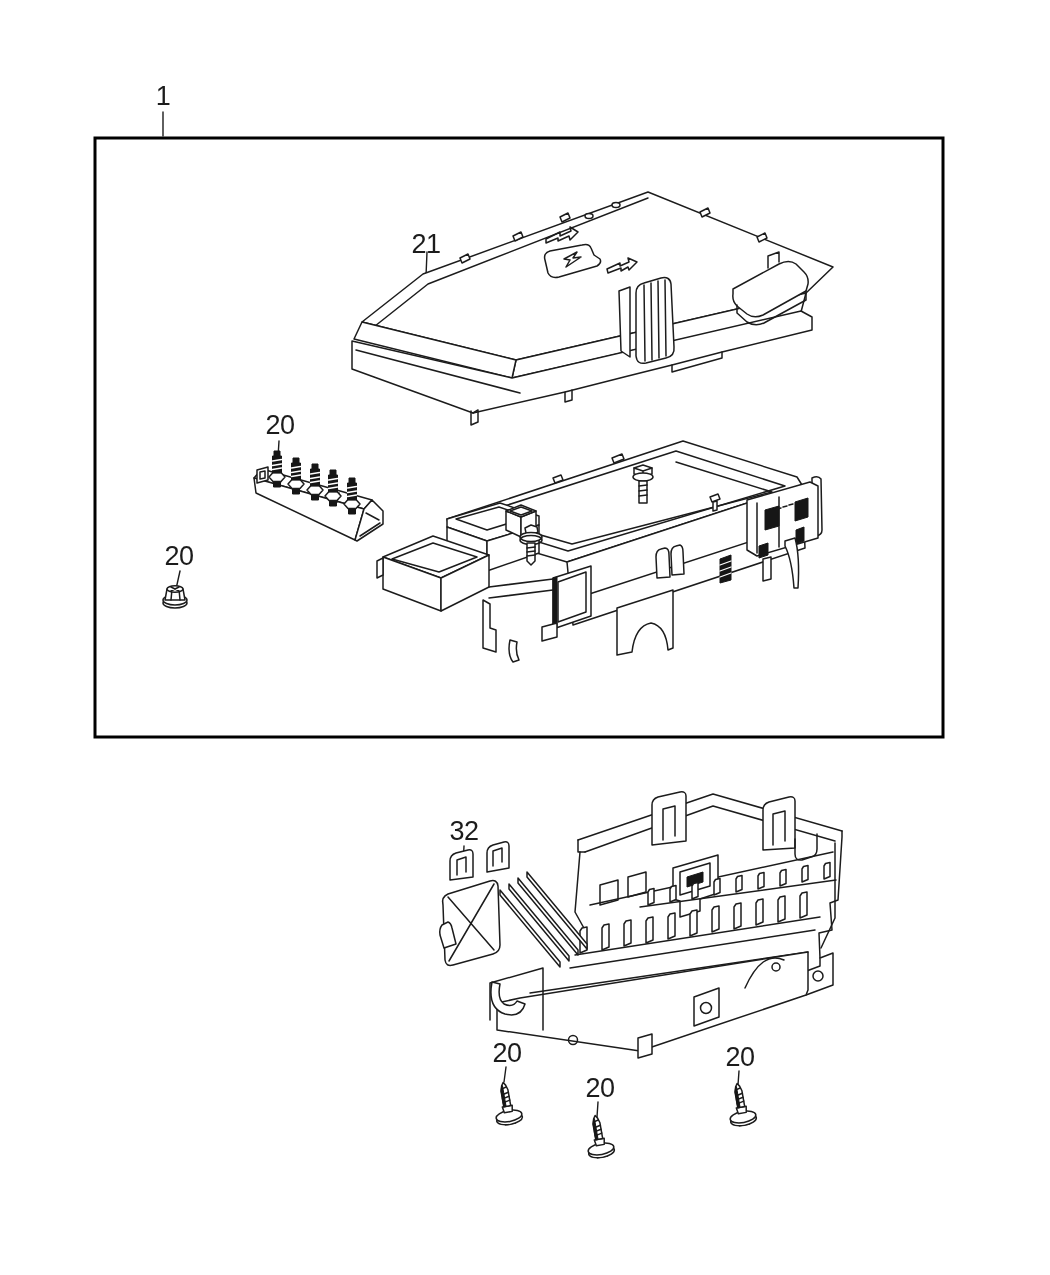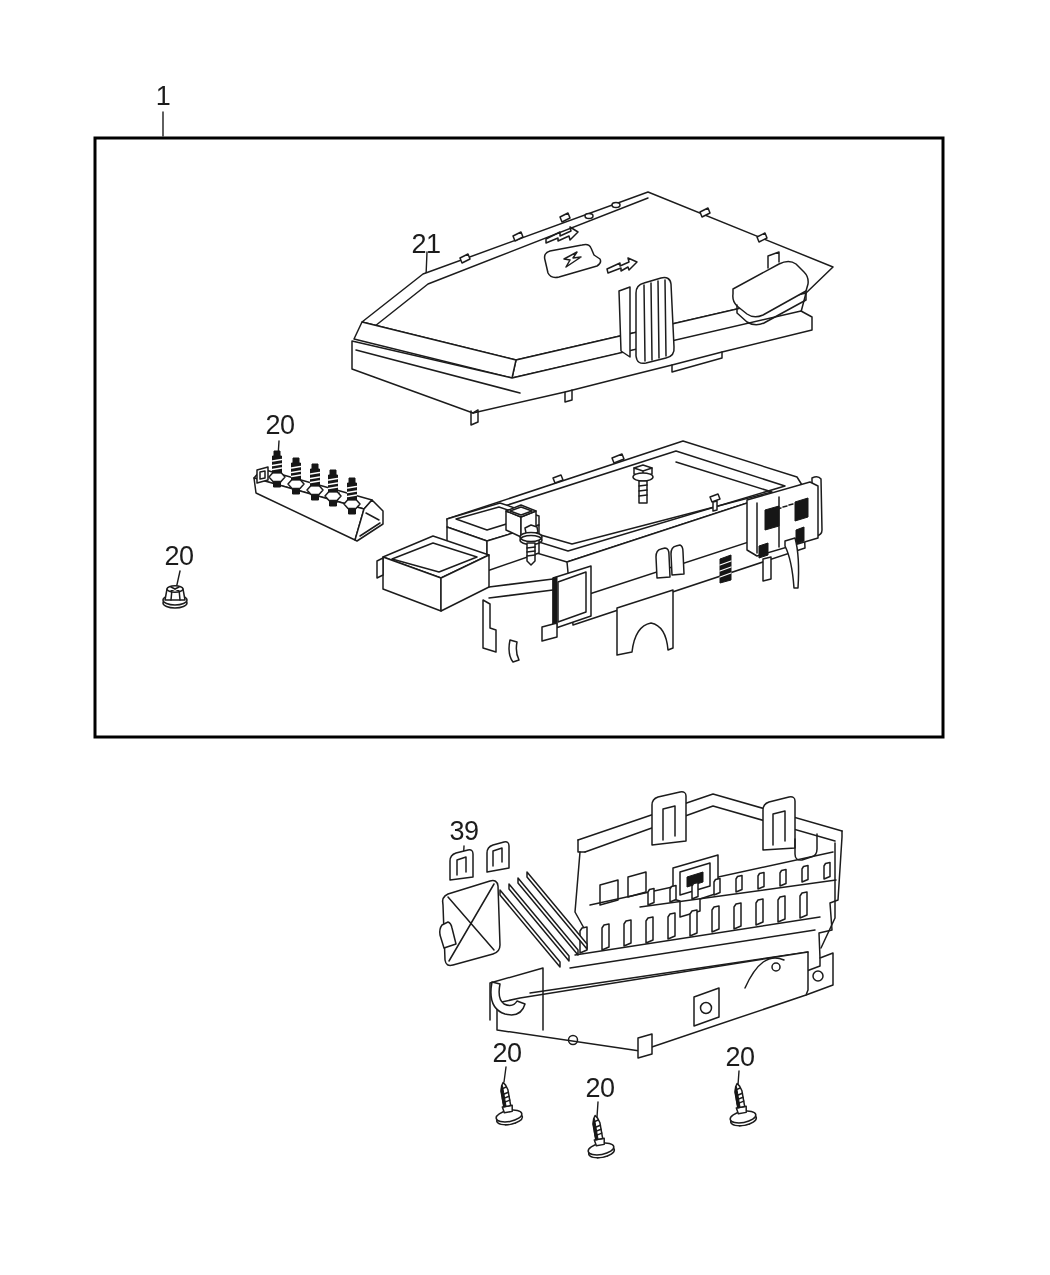--- a/index.html
+++ b/index.html
@@ -278,18 +278,18 @@
       <use href="#screw" transform="translate(509,1116) rotate(-10)"></use>
       <use href="#screw" transform="translate(601,1149) rotate(-10)"></use>
       <use href="#screw" transform="translate(743,1117) rotate(-10)"></use>
     </g>
   </svg>
 
   <div class="callout" style="left:163px;top:96px">1</div>
   <div class="callout" style="left:426px;top:244px">21</div>
   <div class="callout" style="left:280px;top:425px">20</div>
   <div class="callout" style="left:179px;top:556px">20</div>
-  <div class="callout" style="left:464px;top:831px">39</div>
+  <div class="callout" style="left:464px;top:831px">32</div>
   <div class="callout" style="left:507px;top:1053px">20</div>
   <div class="callout" style="left:600px;top:1088px">20</div>
   <div class="callout" style="left:740px;top:1057px">20</div>
 
 </div>
 
 </body></html>

